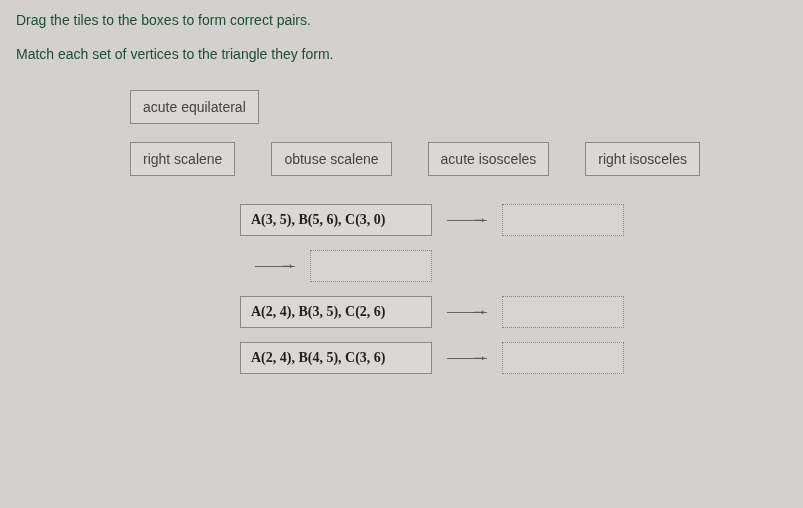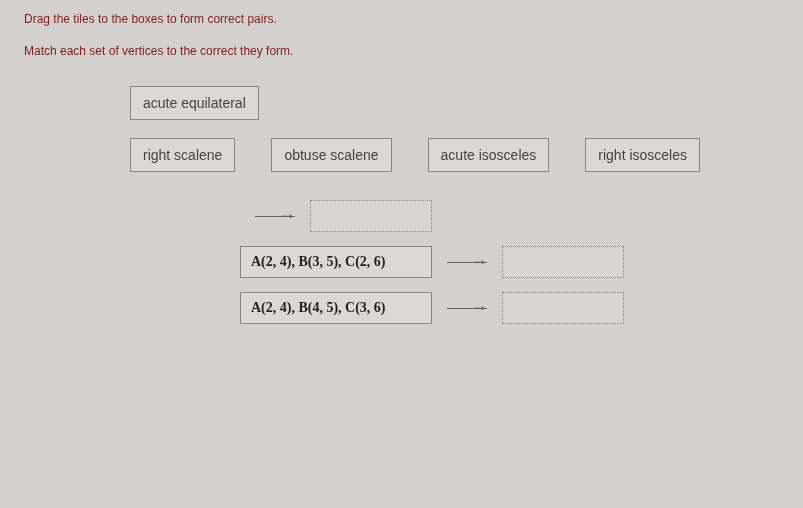--- a/index.html
+++ b/index.html
@@ -6,23 +6,23 @@
     margin: 0;
     padding: 0;
     width: 803px;
     height: 508px;
     background: #d4d0ce;
     font-family: Arial, sans-serif;
     color: #555;
     overflow: hidden;
   }
   .instructions {
-    padding: 12px 20px 8px 24px;
-    font-size: 12px;
-    color: #7f1d1d;
+    padding: 12px 20px 8px 16px;
+    font-size: 14px;
+    color: #14532d;
   }
   .instruction-1 {
     margin-bottom: 18px;
   }
   .instruction-2 {
     margin-bottom: 20px;
   }
   .tiles-area {
     padding-left: 130px;
   }
@@ -86,36 +86,41 @@
     background: #d8d4d2;
     width: 120px;
     height: 30px;
   }
 </style>
 </head>
 <body>
 
 <div class="instructions">
   <div class="instruction-1">Drag the tiles to the boxes to form correct pairs.</div>
-  <div class="instruction-2">Match each set of vertices to the correct they form.</div>
+  <div class="instruction-2">Match each set of vertices to the triangle they form.</div>
 </div>
 
 <div class="tiles-area">
   <div class="tile-row">
     <div class="tile">acute equilateral</div>
   </div>
   <div class="tile-row">
     <div class="tile">right scalene</div>
     <div class="tile">obtuse scalene</div>
     <div class="tile">acute isosceles</div>
     <div class="tile">right isosceles</div>
   </div>
 </div>
 
 <div class="match-area">
+  <div class="match-row">
+    <div class="vertex-box">A(3, 5), B(5, 6), C(3, 0)</div>
+    <div class="arrow"></div>
+    <div class="drop-target"></div>
+  </div>
   <div class="match-row">
     <div class="arrow"></div>
     <div class="drop-target"></div>
   </div>
   <div class="match-row">
     <div class="vertex-box">A(2, 4), B(3, 5), C(2, 6)</div>
     <div class="arrow"></div>
     <div class="drop-target"></div>
   </div>
   <div class="match-row">

